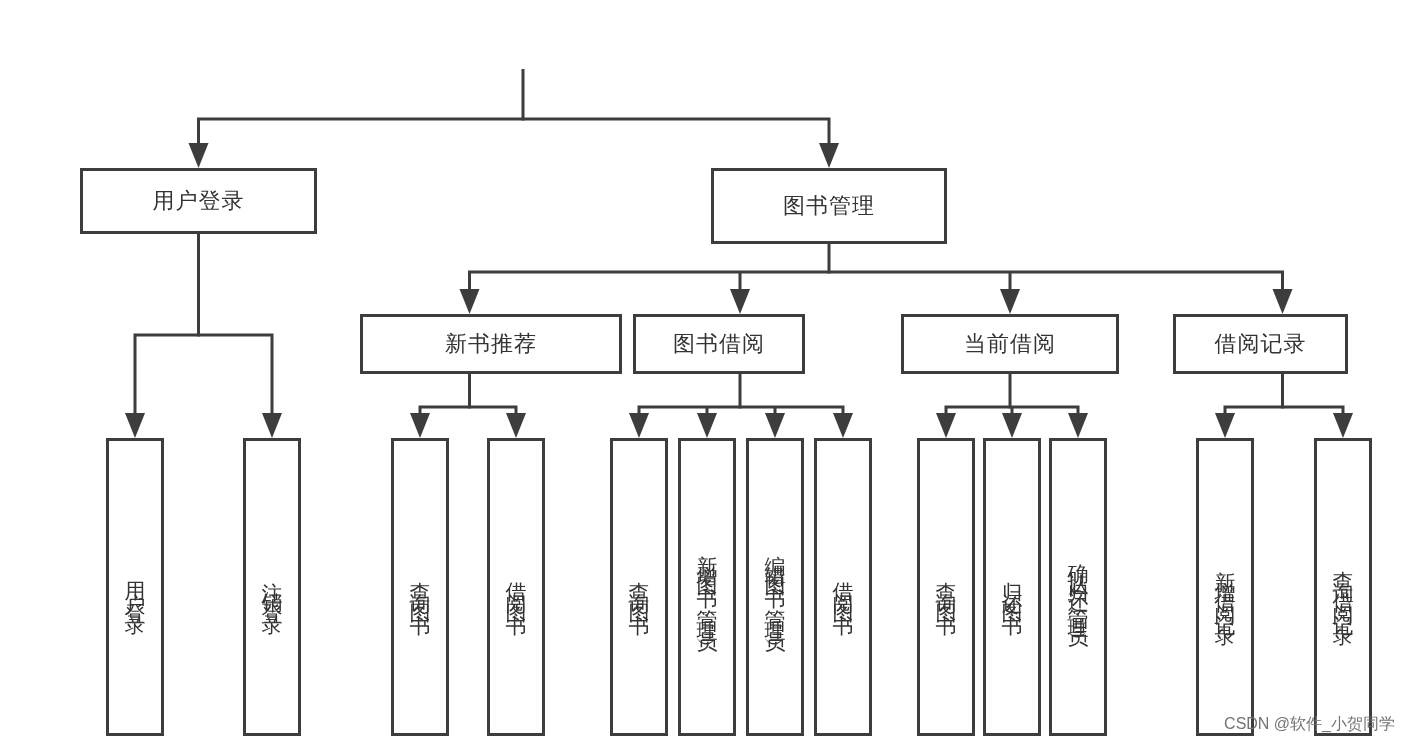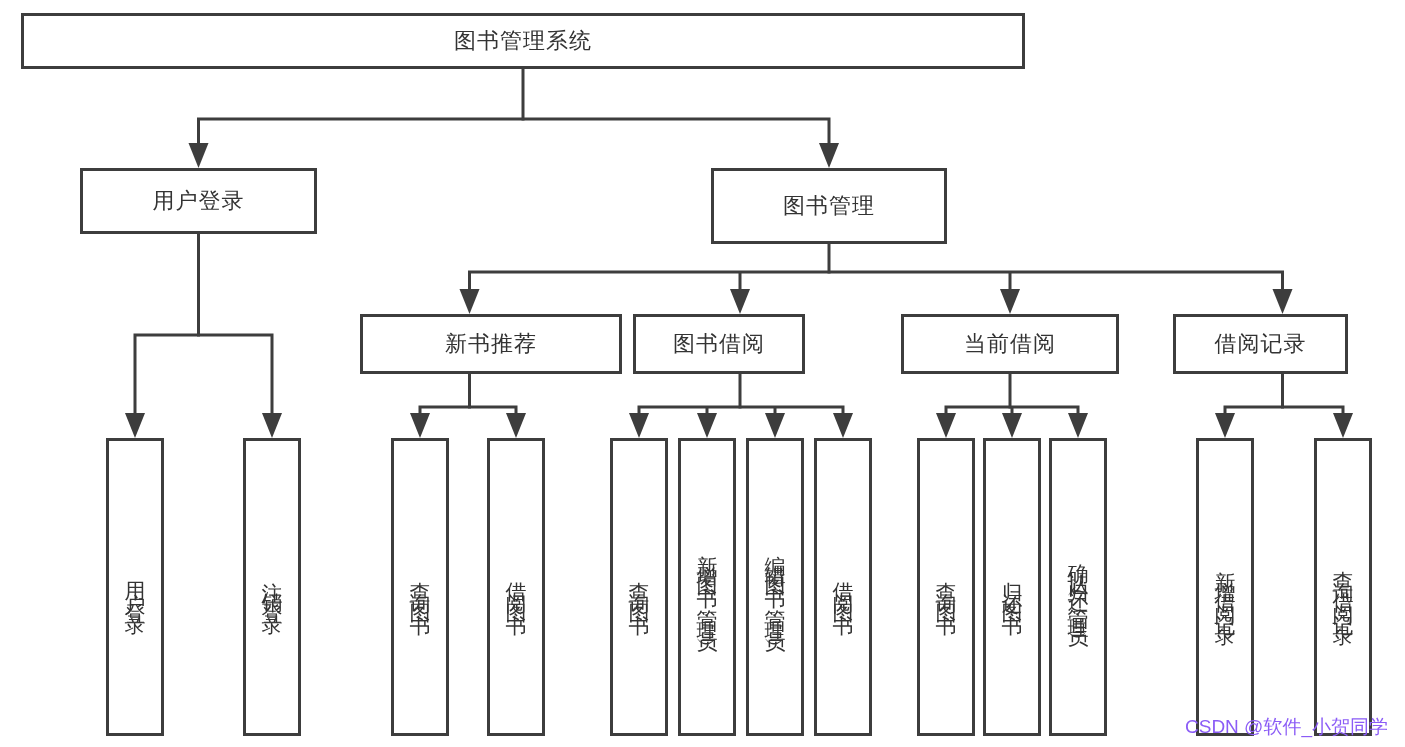--- a/index.html
+++ b/index.html
@@ -15,22 +15,22 @@
     position:absolute;box-sizing:border-box;border:3px solid #3d3d3d;background:#ffffff;
     display:flex;align-items:center;justify-content:center;
     font-size:22px;letter-spacing:1px;white-space:nowrap;z-index:2;
   }
   .vbox{
     position:absolute;box-sizing:border-box;border:3px solid #3d3d3d;background:#ffffff;
     writing-mode:vertical-rl;text-orientation:mixed;text-align:center;
     font-size:21px;letter-spacing:11px;line-height:52px;z-index:2;
   }
   .watermark{
-    position:absolute;left:1185px;top:714px;width:210px;text-align:left;
-    font-size:19px;color:#8b5cf6;white-space:nowrap;z-index:5;
+    position:absolute;left:1185px;top:714px;width:210px;text-align:right;
+    font-size:16px;color:#737373;white-space:nowrap;z-index:5;
   }
 </style>
 </head>
 <body>
 
 <div id="stage">
 
   <svg id="wires" viewBox="0 0 1405 747" xmlns="http://www.w3.org/2000/svg">
 
     <path d="M523 69 V120.5"></path>
@@ -72,21 +72,20 @@
     <polygon points="936,413 956,413 946,438"></polygon>
     <polygon points="1002,413 1022,413 1012,438"></polygon>
     <polygon points="1068,413 1088,413 1078,438"></polygon>
 
     <path d="M1282.5 374 V408.5"></path>
     <path d="M1225 428 V407 H1343 V428"></path>
     <polygon points="1215,413 1235,413 1225,438"></polygon>
     <polygon points="1333,413 1353,413 1343,438"></polygon>
   </svg>
 
-  <div class="hbox" style="left:21px;top:13px;width:1004px;height:56px">图书管理系统</div>
 
   <div class="hbox" style="left:80px;top:168px;width:237px;height:66px">用户登录</div>
   <div class="hbox" style="left:711px;top:168px;width:236px;height:76px">图书管理</div>
 
   <div class="hbox" style="left:360px;top:314px;width:262px;height:60px">新书推荐</div>
   <div class="hbox" style="left:633px;top:314px;width:172px;height:60px">图书借阅</div>
   <div class="hbox" style="left:901px;top:314px;width:218px;height:60px">当前借阅</div>
   <div class="hbox" style="left:1173px;top:314px;width:175px;height:60px">借阅记录</div>
 
   <div class="vbox" style="left:106px;top:438px;width:58px;height:298px">用户登录</div>

